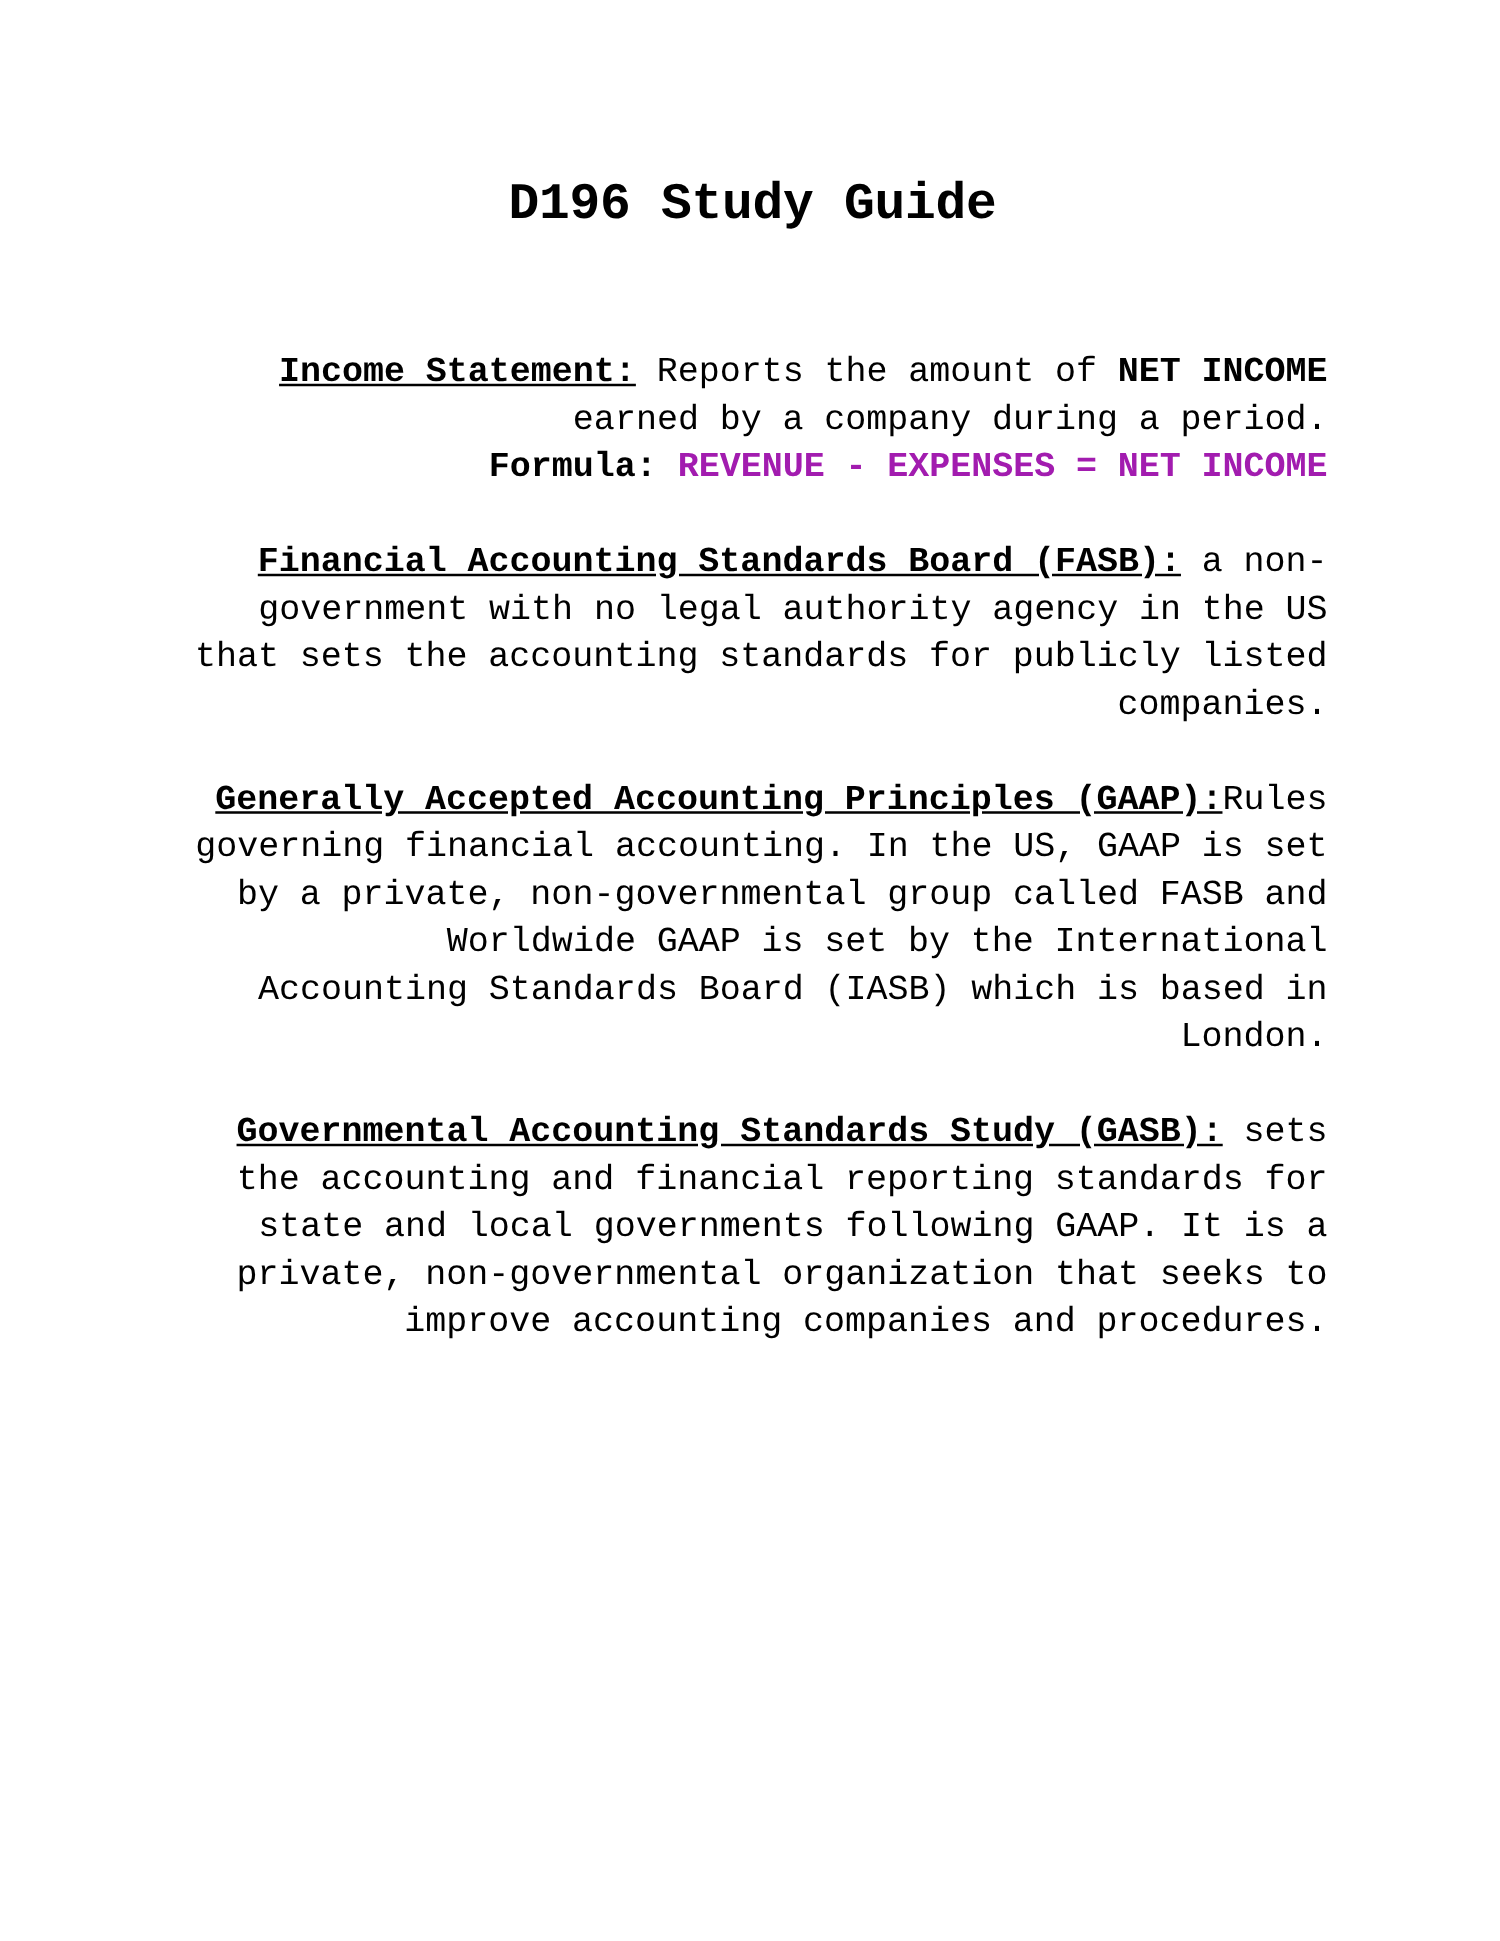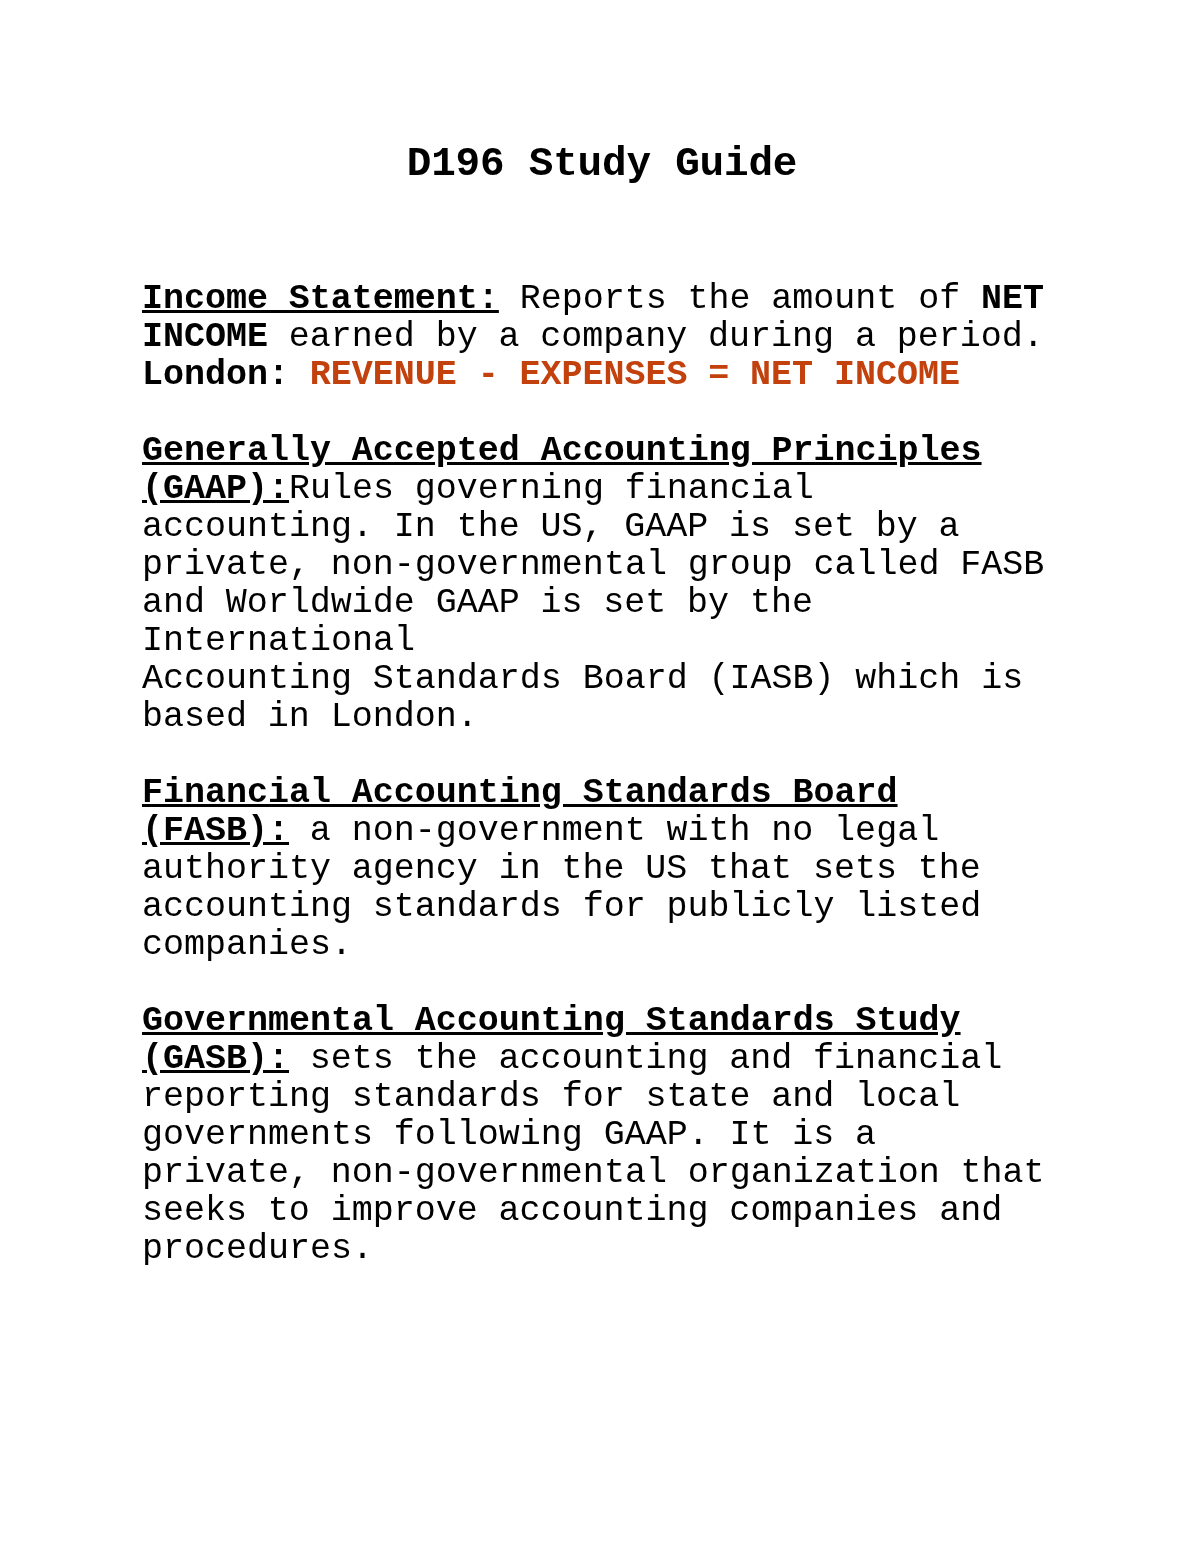--- a/index.html
+++ b/index.html
@@ -38,24 +38,24 @@
     color: #000000;
   }
 
   .spacer-after-title {
     height: 92px;
   }
 
   .section {
     margin: 0;
     padding: 0;
-    font-size: 35px;
+    font-size: 28px;
     line-height: 38px;
     color: #000000;
-    text-align: left;
+    text-align: right;
     word-spacing: -0.2px;
   }
 
   .section + .section {
     margin-top: 38px;
   }
 
   .term {
     font-weight: bold;
     text-decoration: underline;
@@ -65,50 +65,50 @@
   .strong {
     font-weight: bold;
   }
 
   .label-bold {
     font-weight: bold;
   }
 
   .formula {
     font-weight: bold;
-    color: #c2410c;
+    color: #a21caf;
   }
 
   .formula-line {
     display: block;
   }
 </style>
 </head>
 <body>
 
 <div class="page">
   <div class="page-inner">
 
     <h1 class="doc-title">D196 Study Guide</h1>
 
     <div class="spacer-after-title"></div>
 
     <p class="section">
       <span class="term">Income Statement:</span><span> Reports the amount of </span><span class="strong">NET INCOME</span><span> earned by a company during a period.</span><br>
-      <span class="formula-line"><span class="label-bold">London:</span> <span class="formula">REVENUE - EXPENSES = NET INCOME</span></span>
+      <span class="formula-line"><span class="label-bold">Formula:</span> <span class="formula">REVENUE - EXPENSES = NET INCOME</span></span>
     </p>
 
 
     <p class="section">
-      <span class="term">Generally Accepted Accounting Principles (GAAP):</span><span>Rules governing financial accounting. In the US, GAAP is set by a private, non-governmental group called FASB and Worldwide GAAP is set by the International</span><br>
-      <span>Accounting Standards Board (IASB) which is based in London.</span>
+      <span class="term">Financial Accounting Standards Board (FASB):</span><span> a non-government with no legal authority agency in the US that sets the accounting standards for publicly listed companies.</span>
     </p>
 
     <p class="section">
-      <span class="term">Financial Accounting Standards Board (FASB):</span><span> a non-government with no legal authority agency in the US that sets the accounting standards for publicly listed companies.</span>
+      <span class="term">Generally Accepted Accounting Principles (GAAP):</span><span>Rules governing financial accounting. In the US, GAAP is set by a private, non-governmental group called FASB and Worldwide GAAP is set by the International</span><br>
+      <span>Accounting Standards Board (IASB) which is based in London.</span>
     </p>
 
     <p class="section">
       <span class="term">Governmental Accounting Standards Study (GASB):</span><span> sets the accounting and financial reporting standards for state and local governments following GAAP. It is a private, non-governmental organization that seeks to improve accounting companies and procedures.</span>
     </p>
 
 
   </div>
 </div>
 

